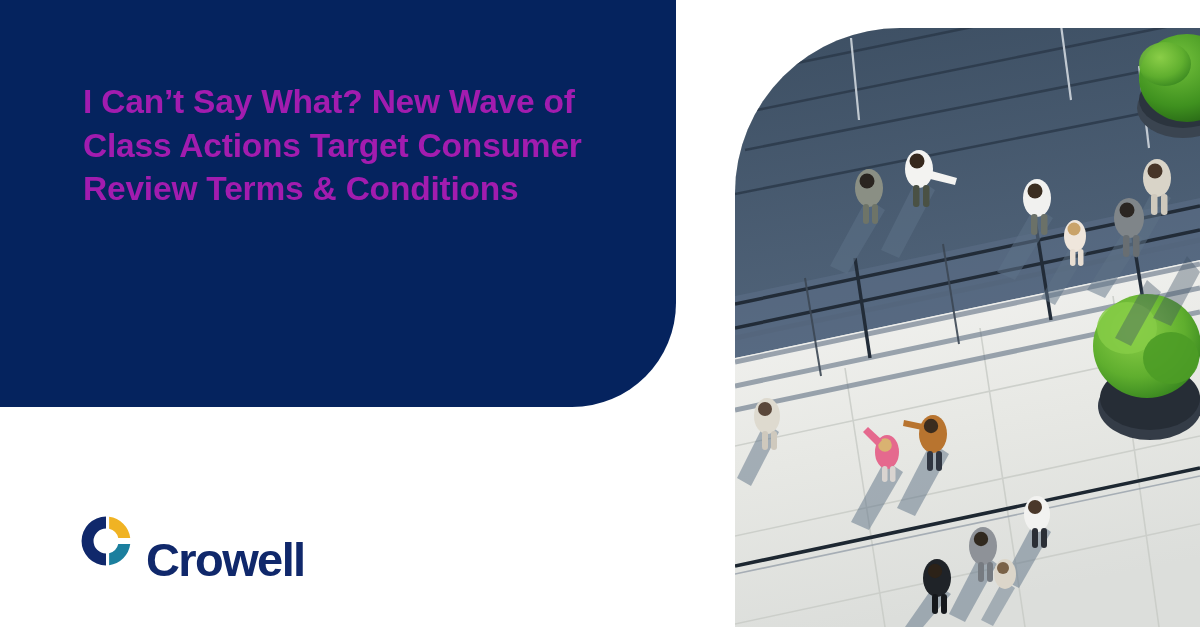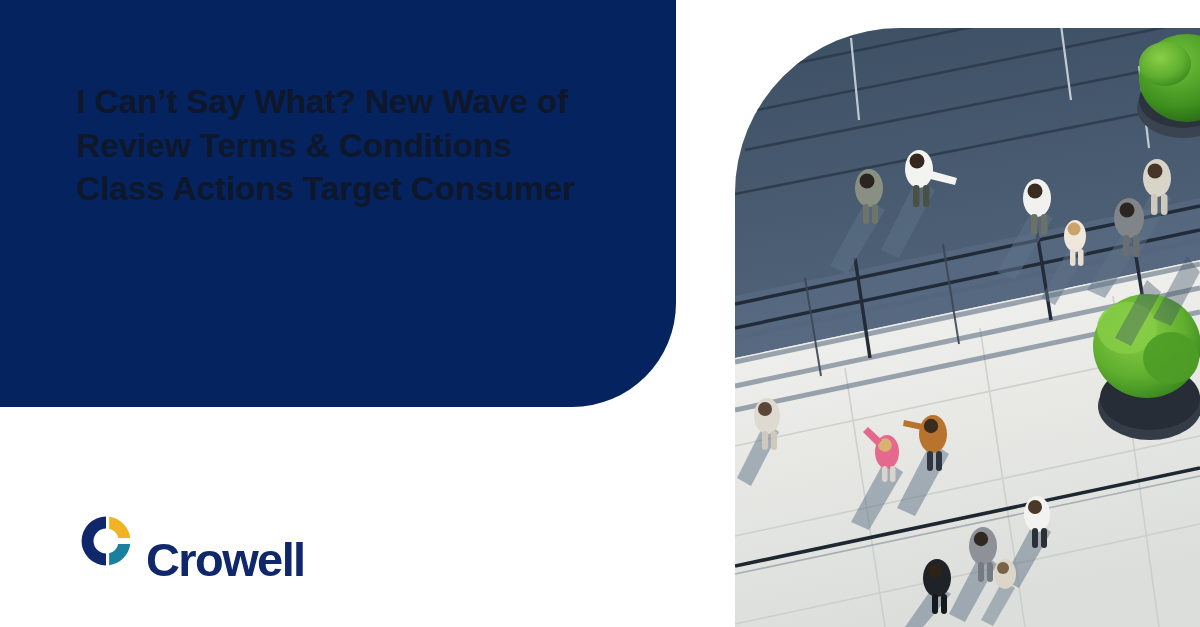--- a/index.html
+++ b/index.html
@@ -21,23 +21,23 @@
   .navy-panel {
     position:absolute;
     left:0; top:0;
     width:676px; height:407px;
     background:#05235e;
     border-bottom-right-radius:104px;
     z-index:3;
   }
   .headline {
     position:absolute;
-    left:76px; top:80px;
+    left:83px; top:80px;
     width:560px;
-    color:#0f172a;
+    color:#a21caf;
     font-size:33.5px;
     font-weight:700;
     line-height:1.30;
     letter-spacing:-0.2px;
     z-index:4;
   }
   .headline .ln { display:block; white-space:nowrap; }
 
   
   .logo-lockup {
@@ -269,22 +269,22 @@
         <path d="M452 228 L418 290 L436 298 L465 244 Z"></path>
         <path d="M412 252 L380 310 L396 318 L426 264 Z"></path>
       </g>
     </svg>
   </div>
 
   <div class="navy-panel"></div>
 
   <h1 class="headline">
     <span class="ln">I Can’t Say What? New Wave of</span>
+    <span class="ln">Class Actions Target Consumer</span>
     <span class="ln">Review Terms &amp; Conditions</span>
-    <span class="ln">Class Actions Target Consumer</span>
   </h1>
 
   <div class="logo-lockup">
     <svg class="logo-mark" viewBox="0 0 100 100">
 
       <path d="M50 3
                A47 47 0 1 0 50 97
                L50 74
                A24 24 0 1 1 50 26 Z" fill="#10286b"></path>
 

